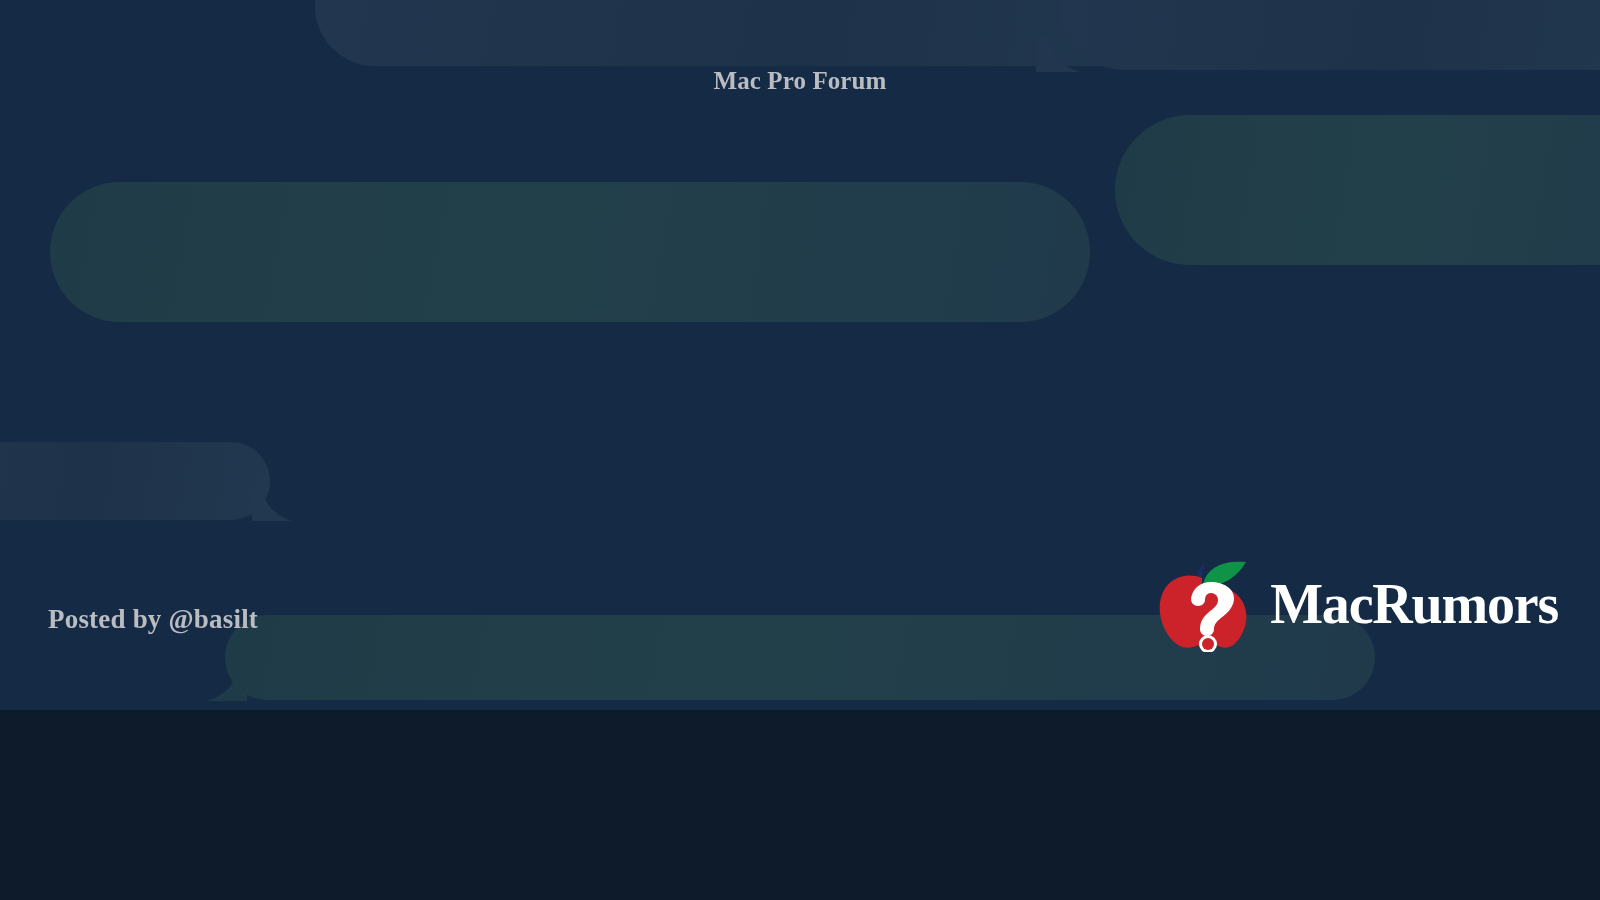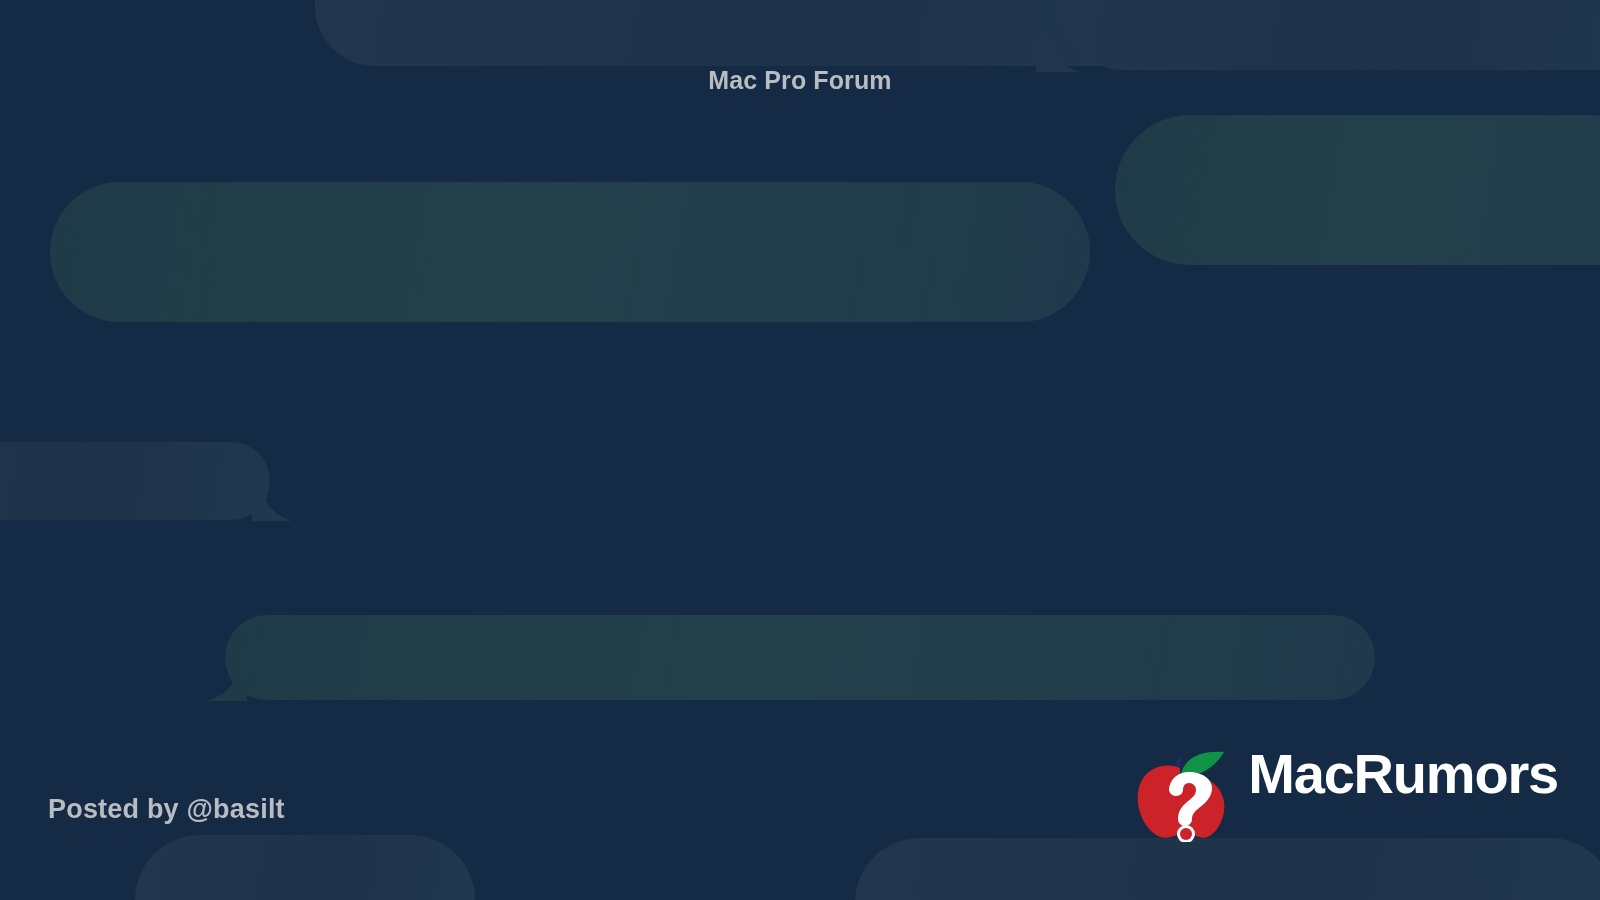--- a/index.html
+++ b/index.html
@@ -3,24 +3,24 @@
 <meta charset="utf-8">
 <style>
   html, body {
     margin: 0;
     padding: 0;
     background: #0d1b2a;
   }
   #stage {
     position: relative;
     width: 1600px;
-    height: 900px;
+    height: 710px;
     overflow: hidden;
     background: #152a44;
-    font-family: Liberation Sans, sans-serif;
+    font-family: Liberation Serif, serif;
   }
 
   
   .bg-layer {
     position: absolute;
     inset: 0;
     overflow: hidden;
     pointer-events: none;
   }
   .bubble {
@@ -95,20 +95,21 @@
     color: #b9bcc0;
     letter-spacing: 0.2px;
   }
 
   
   .logo {
     position: absolute;
     right: 42px;
     bottom: 58px;
     display: flex;
+    align-items: center;
     gap: 16px;
   }
   .logo-mark { width: 104px; height: 96px; display:block; }
   .logo-text {
     color: #ffffff;
     font-size: 56px;
     font-weight: bold;
     letter-spacing: -1.2px;
     line-height: 1;
     white-space: nowrap;

